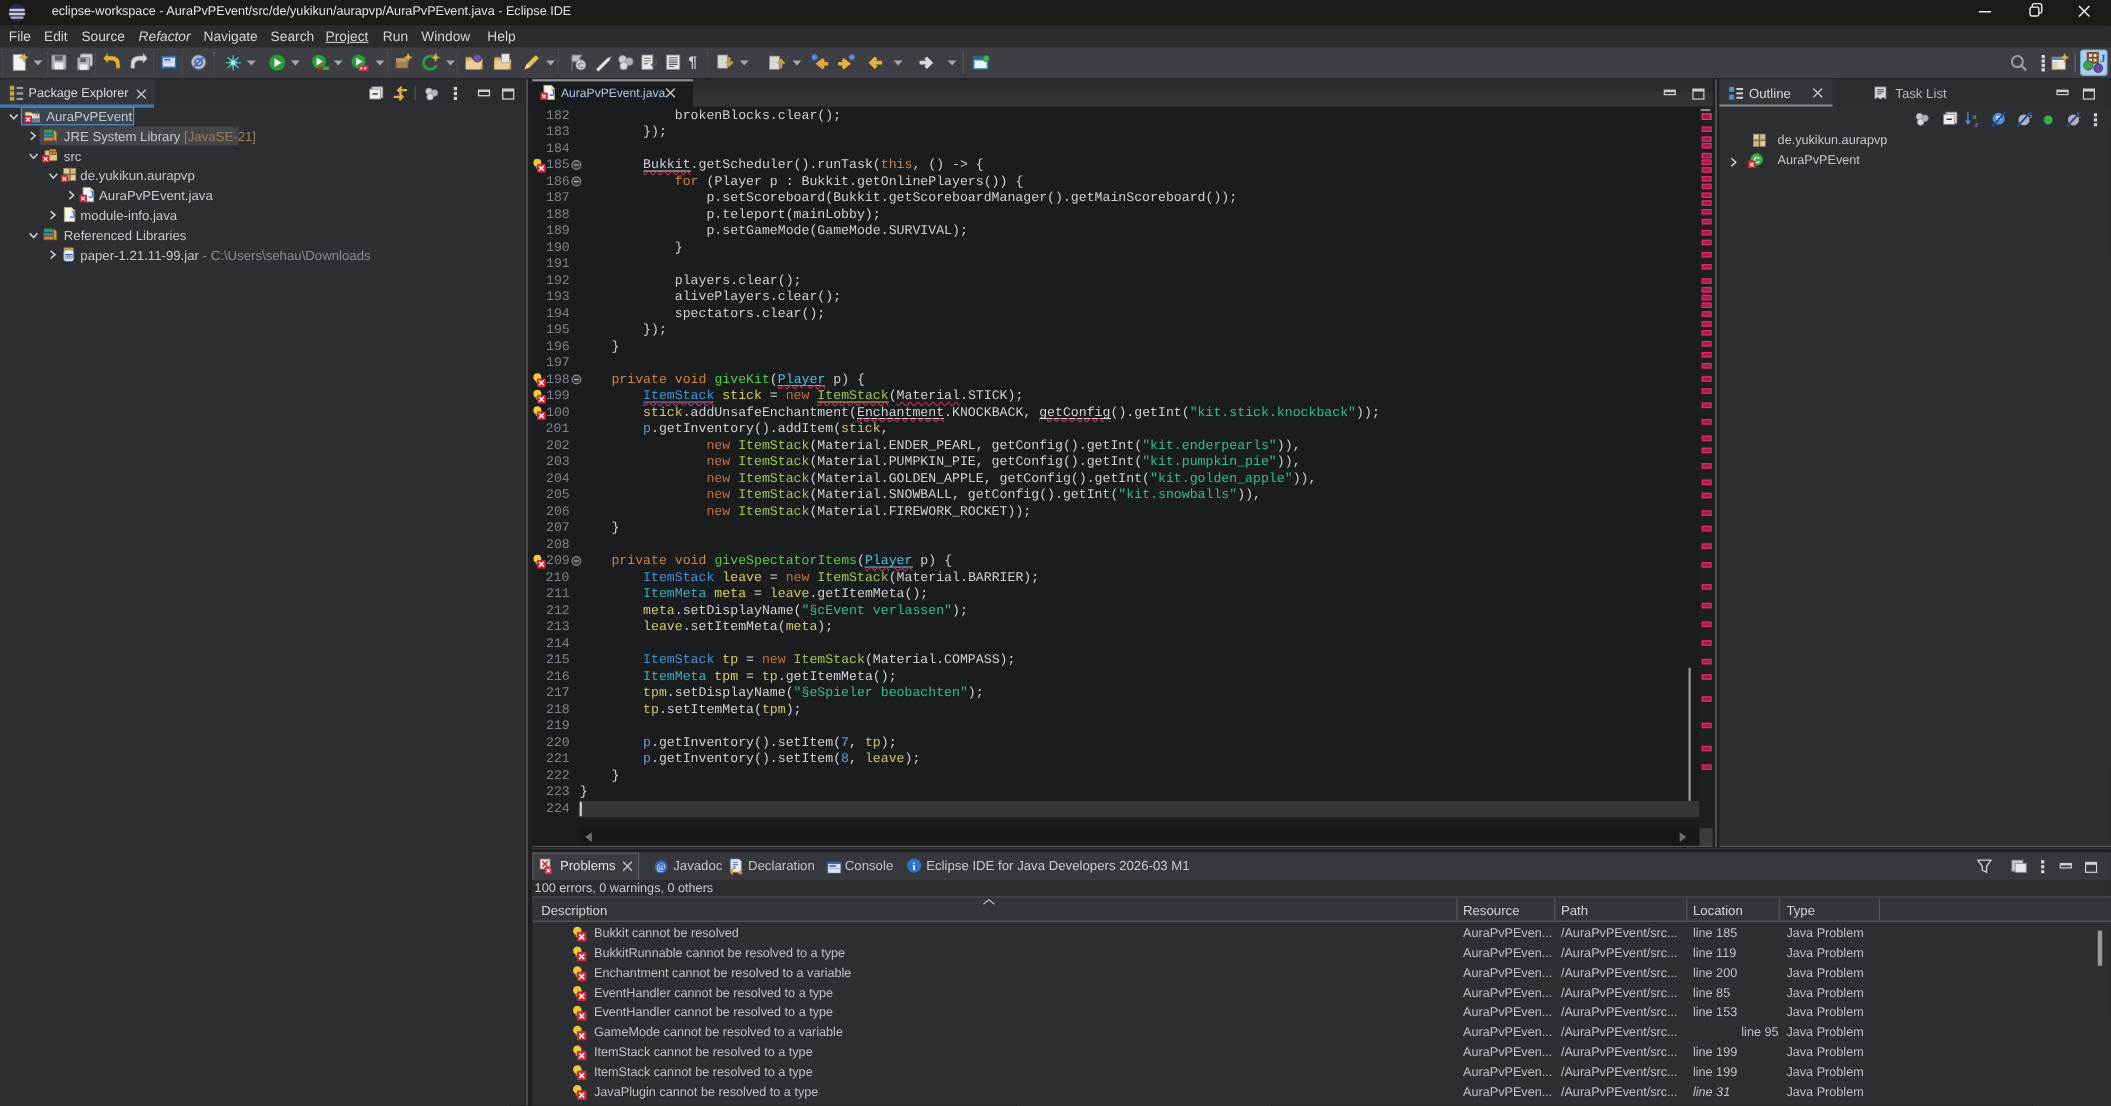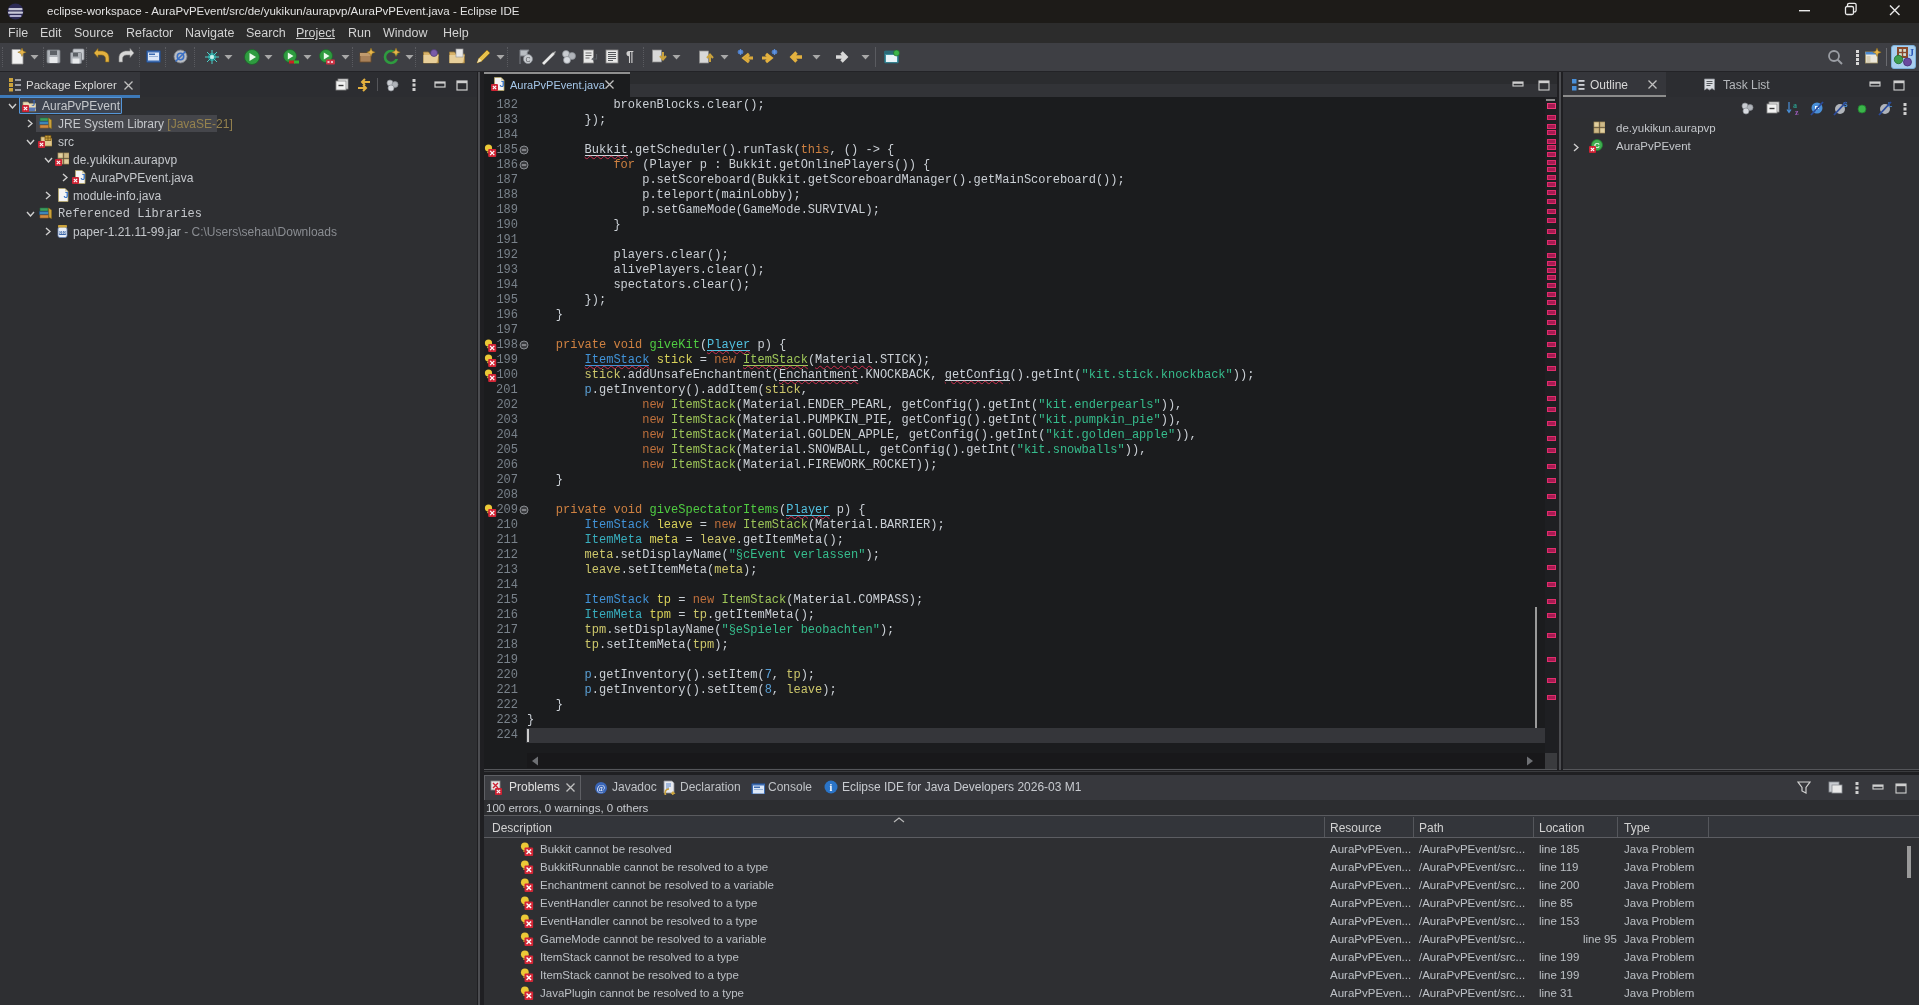--- a/index.html
+++ b/index.html
@@ -23,21 +23,21 @@
 <svg class="abs" style="left:1793px;top:0px" width="126" height="23" viewBox="0 0 126 23">
 <rect x="6" y="10" width="11" height="1.4" fill="#eaeaea"></rect>
 <rect x="52.5" y="6.5" width="8" height="8" rx="1.5" fill="none" stroke="#eaeaea" stroke-width="1.3"></rect>
 <path d="M54.5 6.5 v-1.6 a1.6 1.6 0 0 1 1.6-1.6 h5.4 a1.6 1.6 0 0 1 1.6 1.6 v5.4 a1.6 1.6 0 0 1-1.6 1.6 h-1.6" fill="none" stroke="#eaeaea" stroke-width="1.3"></path>
 <path d="M97 5.5 l9.5 9.5 M106.5 5.5 l-9.5 9.5" stroke="#eaeaea" stroke-width="1.4"></path>
 </svg>
 <div class="abs" style="left:0px;top:23px;width:1919px;height:20px;background:#2c2c2c"></div>
 <div class="t" style="left:8px;top:26px;font-size:12.5px;color:#d2d2d2;">File</div>
 <div class="t" style="left:40px;top:26px;font-size:12.5px;color:#d2d2d2;">Edit</div>
 <div class="t" style="left:74px;top:26px;font-size:12.5px;color:#d2d2d2;">Source</div>
-<div class="t" style="left:126px;top:26px;font-size:12.5px;color:#d2d2d2;">Refactor</div>
+<div class="t" style="left:126px;top:26px;font-size:12.5px;color:#d2d2d2;font-style:italic;">Refactor</div>
 <div class="t" style="left:185px;top:26px;font-size:12.5px;color:#d2d2d2;">Navigate</div>
 <div class="t" style="left:246px;top:26px;font-size:12.5px;color:#d2d2d2;">Search</div>
 <div class="t" style="left:296px;top:26px;font-size:12.5px;color:#d2d2d2;text-decoration:underline;">Project</div>
 <div class="t" style="left:348px;top:26px;font-size:12.5px;color:#d2d2d2;">Run</div>
 <div class="t" style="left:383px;top:26px;font-size:12.5px;color:#d2d2d2;">Window</div>
 <div class="t" style="left:443px;top:26px;font-size:12.5px;color:#d2d2d2;">Help</div>
 <div class="abs" style="left:0px;top:43px;width:1919px;height:28px;background:#3e3f44"></div>
 <div class="abs" style="left:0px;top:70.5px;width:1919px;height:1.5px;background:#232327"></div>
 <div class="abs" style="left:2px;top:47px;width:1px;height:20px;border-left:1px dotted #5a5b60"></div>
 <svg class="abs" style="left:9px;top:48px" width="18" height="18" viewBox="0 0 18 18">
@@ -359,21 +359,21 @@
 <div class="t" style="left:73px;top:189px;font-size:12px;color:#c4c7cb;">module-info.java</div>
 <svg class="abs" style="left:26px;top:211px" width="9" height="6" viewBox="0 0 9 6">
     <path d="M1 1 L4.5 5 L8 1" stroke="#cfcfcf" stroke-width="1.4" fill="none"></path>
   </svg>
 <svg class="abs" style="left:38px;top:206px" width="14" height="14" viewBox="0 0 14 14">
     <path d="M2 2 h8 v3 h-8 Z" fill="#3e9e5e" stroke="#1e6e3e" stroke-width="0.6"></path>
     <path d="M1.5 5.5 h9 v3 h-9 Z" fill="#3e86b8" stroke="#1e5688" stroke-width="0.6"></path>
     <path d="M2 9 h8.5 v3 h-8.5 Z" fill="#d08a3e" stroke="#9a5a1e" stroke-width="0.6"></path>
     <path d="M10.5 2 l3 2 v8.5 l-2.5-1 Z" fill="#caa23c" stroke="#8a6a1a" stroke-width="0.6"></path>
   </svg>
-<div class="t" style="left:58px;top:207px;font-size:12px;color:#c4c7cb;font-family:Liberation Mono, monospace;">Referenced Libraries</div>
+<div class="t" style="left:58px;top:207px;font-size:12px;color:#c4c7cb;">Referenced Libraries</div>
 <svg class="abs" style="left:45px;top:227px" width="6" height="9" viewBox="0 0 6 9">
     <path d="M1 1 L5 4.5 L1 8" stroke="#cfcfcf" stroke-width="1.4" fill="none"></path>
   </svg>
 <svg class="abs" style="left:55px;top:224px" width="14" height="14" viewBox="0 0 14 14">
     <rect x="3" y="3" width="9" height="10.5" rx="2" fill="#e8eef8" stroke="#6a86b8" stroke-width="0.8"></rect>
     <rect x="3" y="1" width="9" height="2.5" rx="0.8" fill="#caa23c"></rect>
     <rect x="4" y="7" width="7" height="4" rx="0.7" fill="#3a66a8"></rect>
     <text x="7.5" y="10.2" font-size="4" font-weight="bold" fill="#fff" font-family="Liberation Sans" text-anchor="middle">010</text>
   </svg>
 <div class="t" style="left:73px;top:225px;font-size:12px;color:#c4c7cb;">paper-1.21.11-99.jar<span style="color:#8a8d92"> - C:\Users\sehau\Downloads</span></div>
@@ -448,21 +448,21 @@
 <div class="code abs" style="left:527px;top:427.5px"><span style="color:#cbd0d6">                </span><span style="color:#c0703c">new</span><span style="color:#cbd0d6"> </span><span style="color:#9ec659">ItemStack</span><span style="color:#cbd0d6">(Material.GOLDEN_APPLE, getConfig().getInt(</span><span style="color:#36bd8d">"kit.golden_apple"</span><span style="color:#cbd0d6">)),</span></div>
 <div class="code abs" style="left:496px;top:442.5px;width:22px;text-align:right;color:#79828b">205</div>
 <div class="code abs" style="left:527px;top:442.5px"><span style="color:#cbd0d6">                </span><span style="color:#c0703c">new</span><span style="color:#cbd0d6"> </span><span style="color:#9ec659">ItemStack</span><span style="color:#cbd0d6">(Material.SNOWBALL, getConfig().getInt(</span><span style="color:#36bd8d">"kit.snowballs"</span><span style="color:#cbd0d6">)),</span></div>
 <div class="code abs" style="left:496px;top:457.5px;width:22px;text-align:right;color:#79828b">206</div>
 <div class="code abs" style="left:527px;top:457.5px"><span style="color:#cbd0d6">                </span><span style="color:#c0703c">new</span><span style="color:#cbd0d6"> </span><span style="color:#9ec659">ItemStack</span><span style="color:#cbd0d6">(Material.FIREWORK_ROCKET));</span></div>
 <div class="code abs" style="left:496px;top:472.5px;width:22px;text-align:right;color:#79828b">207</div>
 <div class="code abs" style="left:527px;top:472.5px"><span style="color:#cbd0d6">    }</span></div>
 <div class="code abs" style="left:496px;top:487.5px;width:22px;text-align:right;color:#79828b">208</div>
 <div class="code abs" style="left:496px;top:502.5px;width:22px;text-align:right;color:#79828b">209</div>
 <div class="code abs" style="left:527px;top:502.5px"><span style="color:#cbd0d6">    </span><span style="color:#cf8141">private</span><span style="color:#cbd0d6"> </span><span style="color:#cf8141">void</span><span style="color:#cbd0d6"> </span><span style="color:#50cd42">giveSpectatorItems</span><span style="color:#cbd0d6">(</span><span style="color:#52c1e0" class="und sq">Player</span><span style="color:#cbd0d6"> p) {</span></div>
-<div class="code abs" style="left:496px;top:517.5px;width:22px;text-align:right;color:#79828b">210</div>
+<div class="code abs" style="left:496px;top:517.5px;width:22px;color:#79828b">210</div>
 <div class="code abs" style="left:527px;top:517.5px"><span style="color:#cbd0d6">        </span><span style="color:#4193d8">ItemStack</span><span style="color:#cbd0d6"> </span><span style="color:#d8d159">leave</span><span style="color:#cbd0d6"> = </span><span style="color:#c0703c">new</span><span style="color:#cbd0d6"> </span><span style="color:#9ec659">ItemStack</span><span style="color:#cbd0d6">(Material.BARRIER);</span></div>
 <div class="code abs" style="left:496px;top:532.5px;width:22px;text-align:right;color:#79828b">211</div>
 <div class="code abs" style="left:527px;top:532.5px"><span style="color:#cbd0d6">        </span><span style="color:#38aebe">ItemMeta</span><span style="color:#cbd0d6"> </span><span style="color:#d8d159">meta</span><span style="color:#cbd0d6"> = </span><span style="color:#cdc76b">leave</span><span style="color:#cbd0d6">.getItemMeta();</span></div>
 <div class="code abs" style="left:496px;top:547.5px;width:22px;text-align:right;color:#79828b">212</div>
 <div class="code abs" style="left:527px;top:547.5px"><span style="color:#cbd0d6">        </span><span style="color:#cdc76b">meta</span><span style="color:#cbd0d6">.setDisplayName(</span><span style="color:#36bd8d">"§cEvent verlassen"</span><span style="color:#cbd0d6">);</span></div>
 <div class="code abs" style="left:496px;top:562.5px;width:22px;text-align:right;color:#79828b">213</div>
 <div class="code abs" style="left:527px;top:562.5px"><span style="color:#cbd0d6">        </span><span style="color:#cdc76b">leave</span><span style="color:#cbd0d6">.setItemMeta(</span><span style="color:#cdc76b">meta</span><span style="color:#cbd0d6">);</span></div>
 <div class="code abs" style="left:496px;top:577.5px;width:22px;text-align:right;color:#79828b">214</div>
 <div class="code abs" style="left:496px;top:592.5px;width:22px;text-align:right;color:#79828b">215</div>
 <div class="code abs" style="left:527px;top:592.5px"><span style="color:#cbd0d6">        </span><span style="color:#4193d8">ItemStack</span><span style="color:#cbd0d6"> </span><span style="color:#d8d159">tp</span><span style="color:#cbd0d6"> = </span><span style="color:#c0703c">new</span><span style="color:#cbd0d6"> </span><span style="color:#9ec659">ItemStack</span><span style="color:#cbd0d6">(Material.COMPASS);</span></div>
@@ -837,18 +837,18 @@
 <div class="t" style="left:1624px;top:969px;font-size:11.5px;color:#bcc0c5;">Java Problem</div>
 <svg class="abs" style="left:520px;top:986px" width="14" height="14" viewBox="0 0 13 13">
     <circle cx="4.5" cy="4" r="3.6" fill="#ecc937"></circle>
     <path d="M3 7.6 h3 v1.6 h-3 Z" fill="#b89a30"></path>
     <rect x="4.2" y="5" width="8" height="8" rx="1" fill="#d42636"></rect>
     <path d="M6.1 6.9 l4.2 4.2 M10.3 6.9 l-4.2 4.2" stroke="#fff" stroke-width="1.3"></path>
   </svg>
 <div class="t" style="left:540px;top:987px;font-size:11.5px;color:#bcc0c5;">JavaPlugin cannot be resolved to a type</div>
 <div class="t" style="left:1330px;top:987px;font-size:11.5px;color:#bcc0c5;">AuraPvPEven...</div>
 <div class="t" style="left:1419px;top:987px;font-size:11.5px;color:#bcc0c5;">/AuraPvPEvent/src...</div>
-<div class="t" style="left:1539px;top:987px;font-size:11.5px;color:#bcc0c5;">line 31</div>
+<div class="t" style="left:1539px;top:987px;font-size:11.5px;color:#bcc0c5;font-style:italic;">line 31</div>
 <div class="t" style="left:1624px;top:987px;font-size:11.5px;color:#bcc0c5;">Java Problem</div>
 <div class="abs" style="left:1907px;top:846px;width:4px;height:32px;background:#9a9a9a"></div>
 <div class="abs" style="left:478px;top:72px;width:2px;height:933px;background:#4c4d51"></div>
 <div class="abs" style="left:1563px;top:768.5px;width:356px;height:1.5px;background:#55565a"></div>
 <div class="abs" style="left:1559px;top:72px;width:2px;height:698px;background:#4c4d51"></div>
 <div class="abs" style="left:484px;top:771px;width:1435px;height:1px;background:#3a3b3e"></div>
 </body></html>

